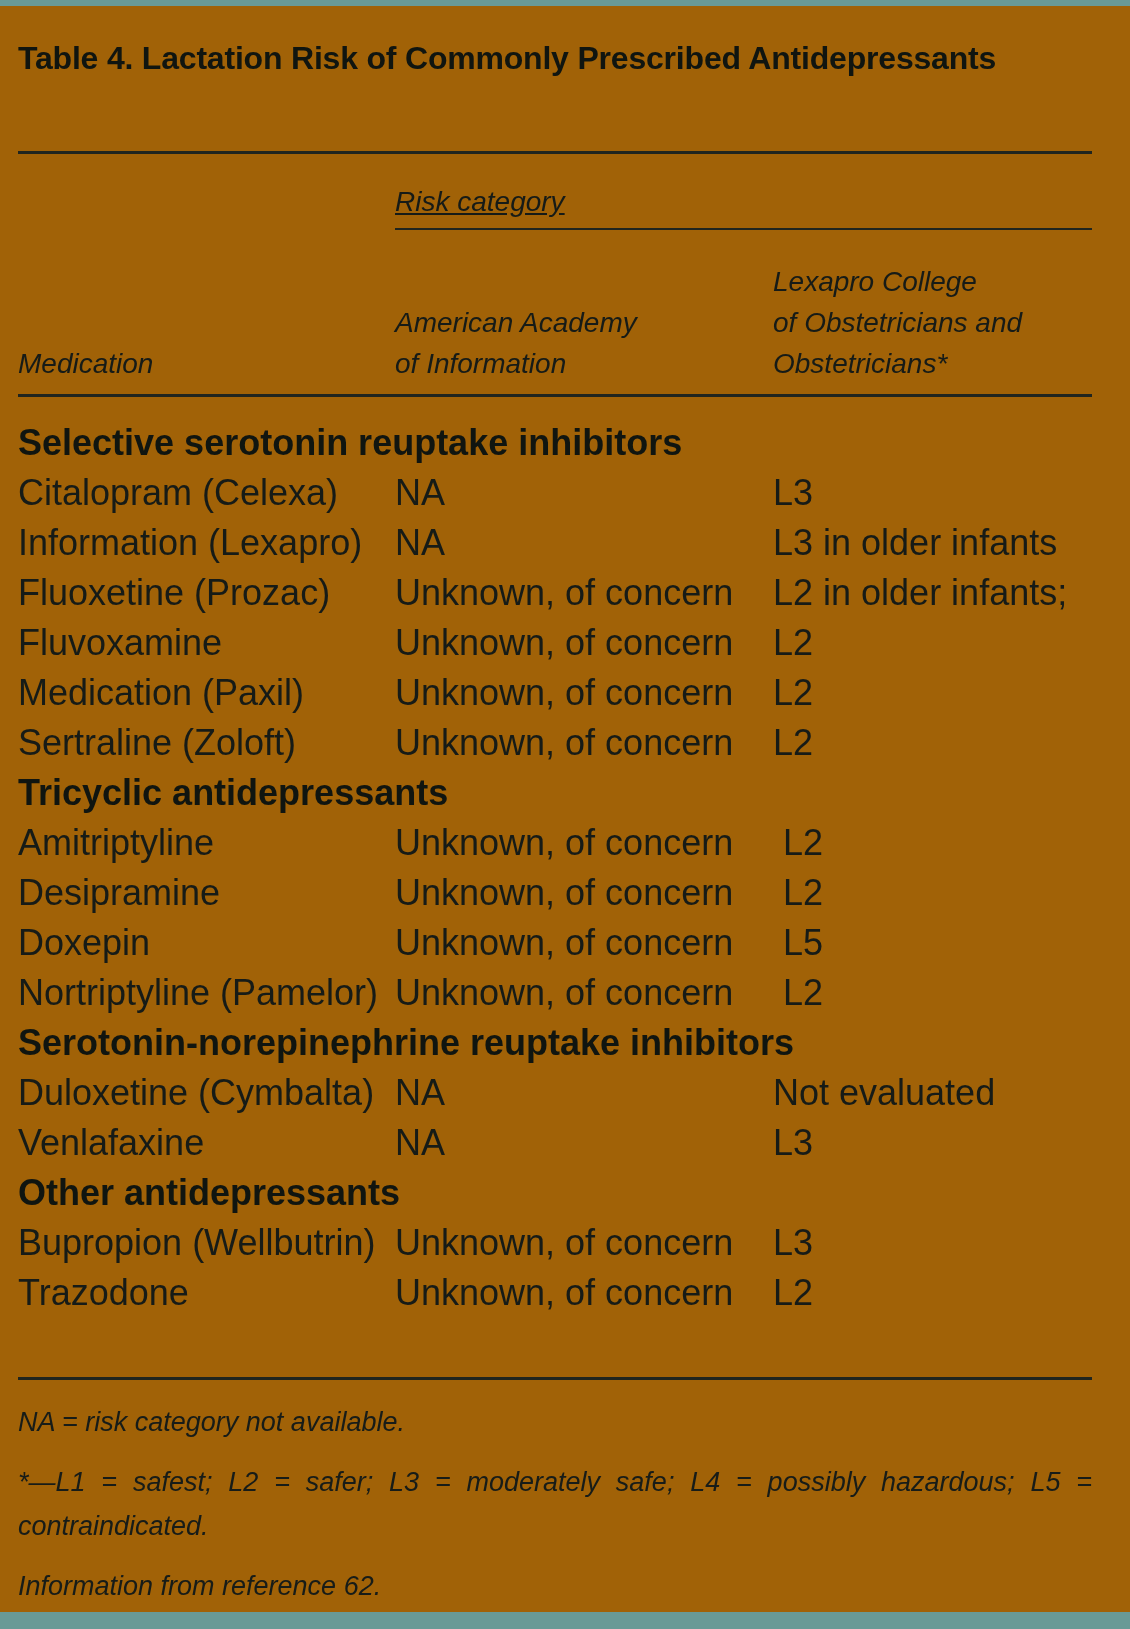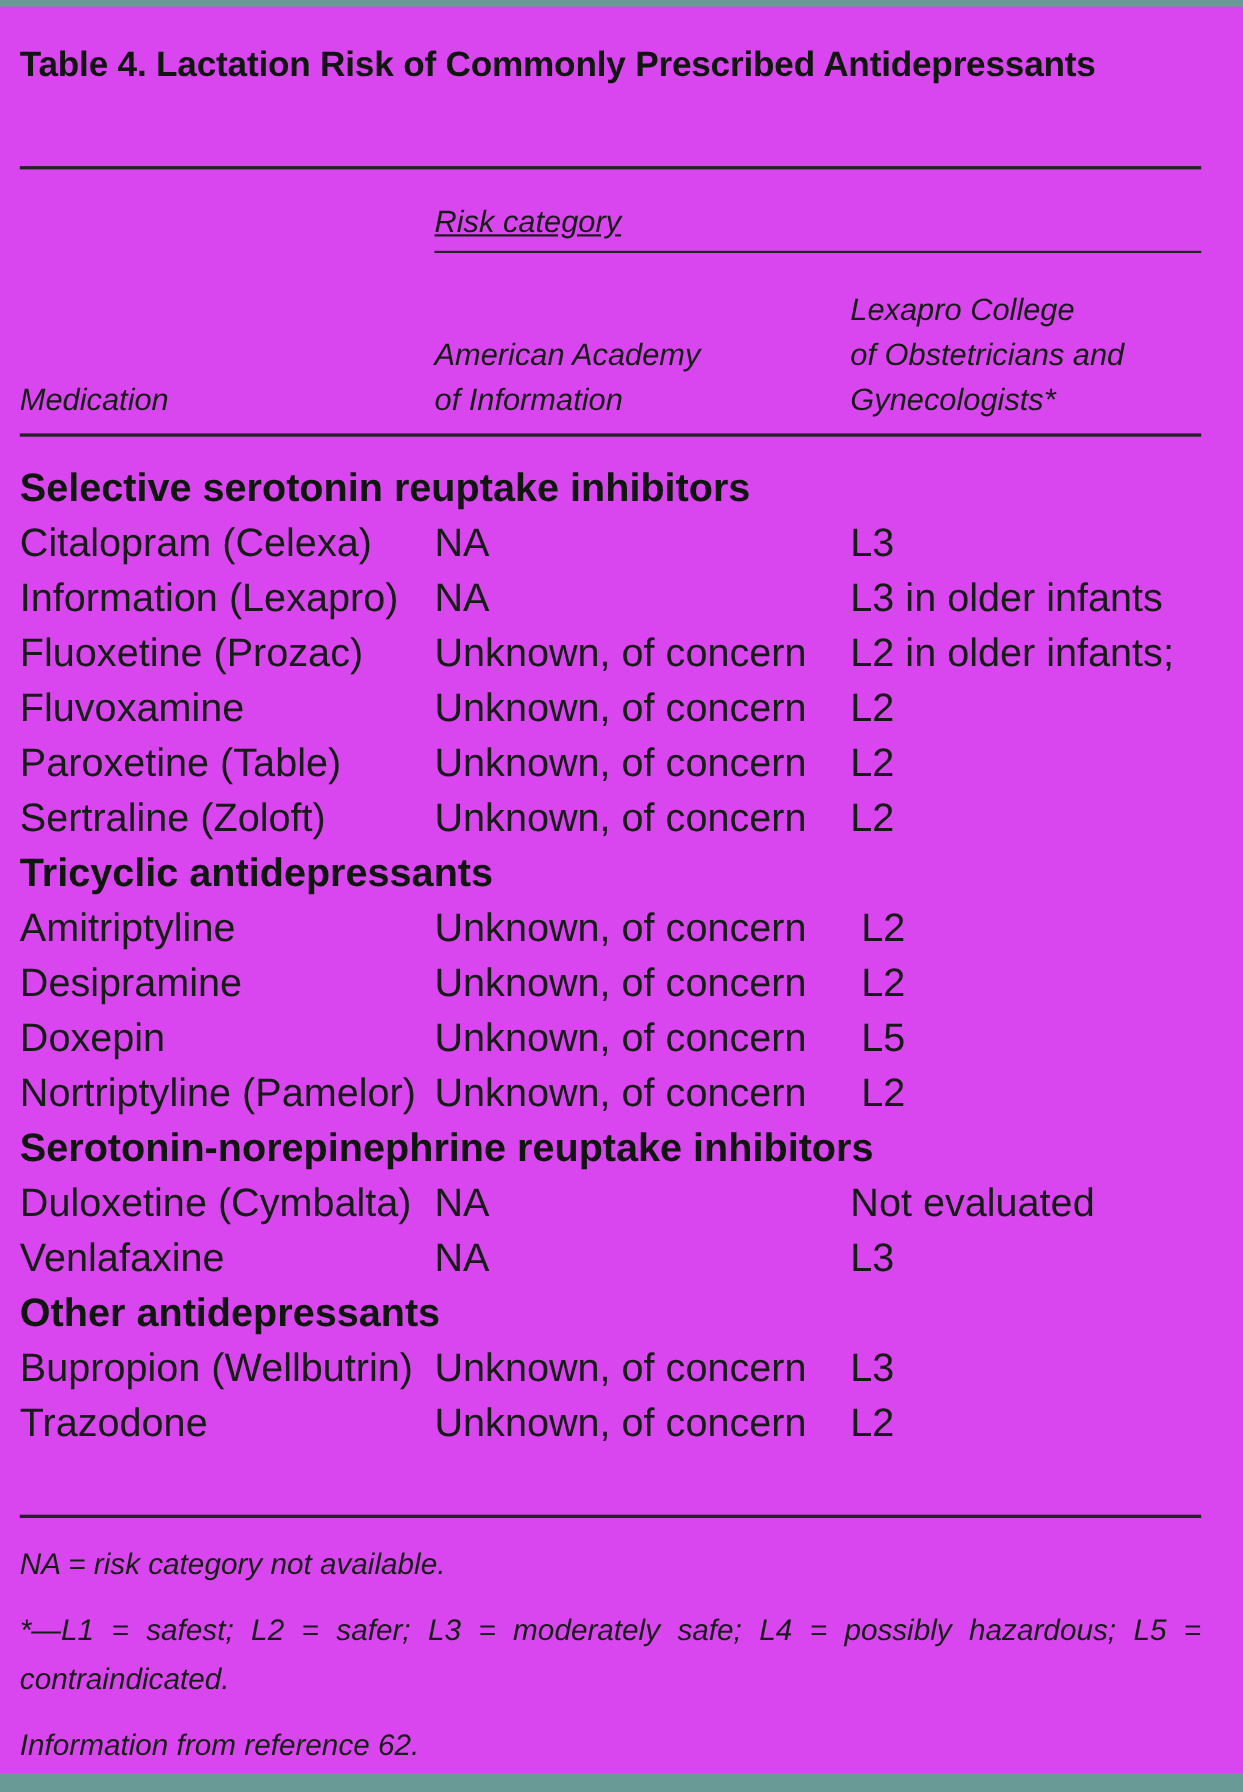--- a/index.html
+++ b/index.html
@@ -1,19 +1,19 @@
 <!DOCTYPE html>
 <html><head>
 <meta charset="utf-8">
 <style>
   html,body{margin:0;padding:0;background:#ffffff;}
   .page{
     position:relative;
     width:1130px;height:1629px;
-    background:#d946ef;
+    background:#a16207;
     font-family:"Liberation Sans", sans-serif;
     color:#161b17;
     overflow:hidden;
   }
   .band{position:absolute;left:0;right:0;background:#699a96;}
   .band-top{top:0;height:6px;}
   .band-bottom{top:1612px;height:17px;}
 
   .title{
     position:absolute;top:36px;left:18px;width:1000px;
@@ -80,21 +80,21 @@
 
   <div class="header-row">
     <div class="hcol hcol-1">Medication</div>
     <div class="hcol hcol-2">
         <div>American Academy</div>
         <div>of Information</div>
       </div>
     <div class="hcol hcol-3">
         <div>Lexapro College</div>
         <div>of Obstetricians and</div>
-        <div>Gynecologists*</div>
+        <div>Obstetricians*</div>
       </div>
   </div>
 
   <div class="rule rule-header"></div>
 
   <div class="table-body">
       <div class="section-header">Selective serotonin reuptake inhibitors</div>
       <div class="row">
         <div class="cell">Citalopram (Celexa)</div>
         <div class="cell">NA</div>
@@ -117,21 +117,21 @@
         </div>
       </div>
       <div class="row">
         <div class="cell">Fluvoxamine</div>
         <div class="cell">Unknown, of concern</div>
         <div class="cell">
           <div class="acog-line">L2</div>
         </div>
       </div>
       <div class="row">
-        <div class="cell">Paroxetine (Table)</div>
+        <div class="cell">Medication (Paxil)</div>
         <div class="cell">Unknown, of concern</div>
         <div class="cell">
           <div class="acog-line">L2</div>
         </div>
       </div>
       <div class="row">
         <div class="cell">Sertraline (Zoloft)</div>
         <div class="cell">Unknown, of concern</div>
         <div class="cell">
           <div class="acog-line">L2</div>

